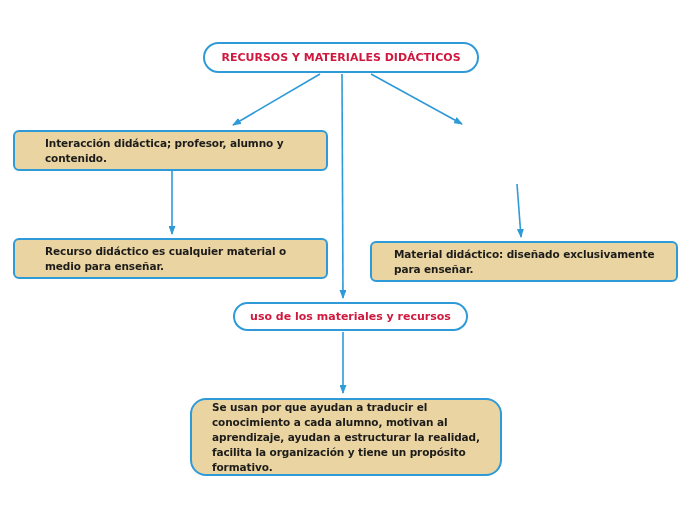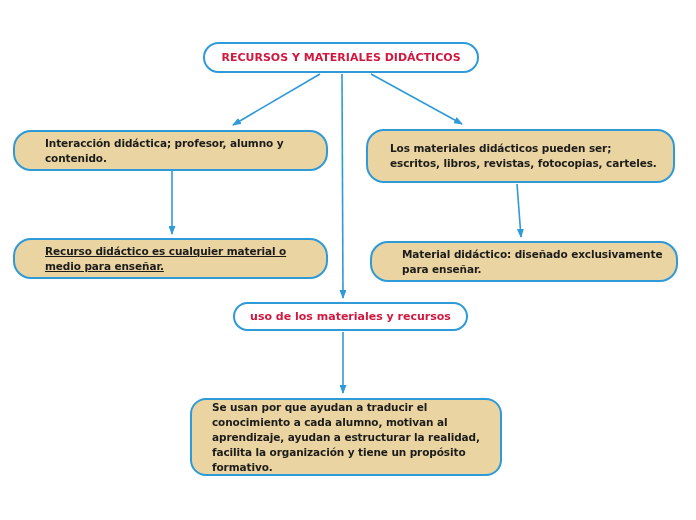--- a/index.html
+++ b/index.html
@@ -18,38 +18,38 @@
     background:var(--background);
     font-family:"DejaVu Sans","Liberation Sans",sans-serif;
     overflow:hidden;
   }
   .edges{position:absolute;left:0;top:0;width:696px;height:520px;z-index:1;}
   .node{
     position:absolute;z-index:2;
     box-sizing:border-box;
     background:var(--node-fill);
     border:2px solid var(--node-border);
-    border-radius:18px;
+    border-radius:6px;
     display:flex;align-items:center;
     font-weight:bold;font-size:10.5px;line-height:15px;
     letter-spacing:-0.1px;
     color:var(--body-text);
     text-align:left;
   }
   .node.pill{
     background:var(--highlight-fill);
     color:var(--highlight-text);
     justify-content:center;text-align:center;
     font-size:11px;letter-spacing:0;
   }
   #n-title{left:203px;top:42px;width:276px;height:31px;border-radius:16px;}
   #n-interaction{left:13px;top:130px;width:315px;height:41px;padding:0 10px 0 30px;}
   #n-materials{left:366px;top:129px;width:309px;height:54px;padding:0 10px 0 22px;}
-  #n-resource{left:13px;top:238px;width:315px;height:41px;padding:0 10px 0 30px;text-decoration:underline;}
-  #n-material{left:370px;top:241px;width:308px;height:41px;padding:0 10px 0 30px;}
+  #n-resource{left:13px;top:238px;width:315px;height:41px;padding:0 10px 0 30px;}
+  #n-material{left:370px;top:241px;width:308px;height:41px;padding:0 10px 0 22px;}
   #n-uso{left:233px;top:302px;width:235px;height:29px;border-radius:15px;}
   #n-reasons{left:190px;top:398px;width:312px;height:78px;padding:0 12px 0 20px;border-radius:16px;}
   .edge{stroke:var(--arrow);stroke-width:1.6;fill:none;}
   .arrowhead{fill:var(--arrow);}
 </style>
 </head>
 <body>
 
 <div class="canvas">
 
@@ -68,23 +68,20 @@
   </svg>
 
   <div class="node pill" id="n-title">
     <span>RECURSOS Y MATERIALES DIDÁCTICOS</span>
   </div>
 
   <div class="node" id="n-interaction">
     <span>Interacción didáctica; profesor, alumno y contenido.</span>
   </div>
 
-  <div class="node" id="n-materials">
-    <span>Los materiales didácticos pueden ser; escritos, libros, revistas, fotocopias, carteles.</span>
-  </div>
 
   <div class="node" id="n-resource">
     <span>Recurso didáctico es cualquier material o medio para enseñar.</span>
   </div>
 
   <div class="node" id="n-material">
     <span>Material didáctico: diseñado exclusivamente para enseñar.</span>
   </div>
 
   <div class="node pill" id="n-uso">

